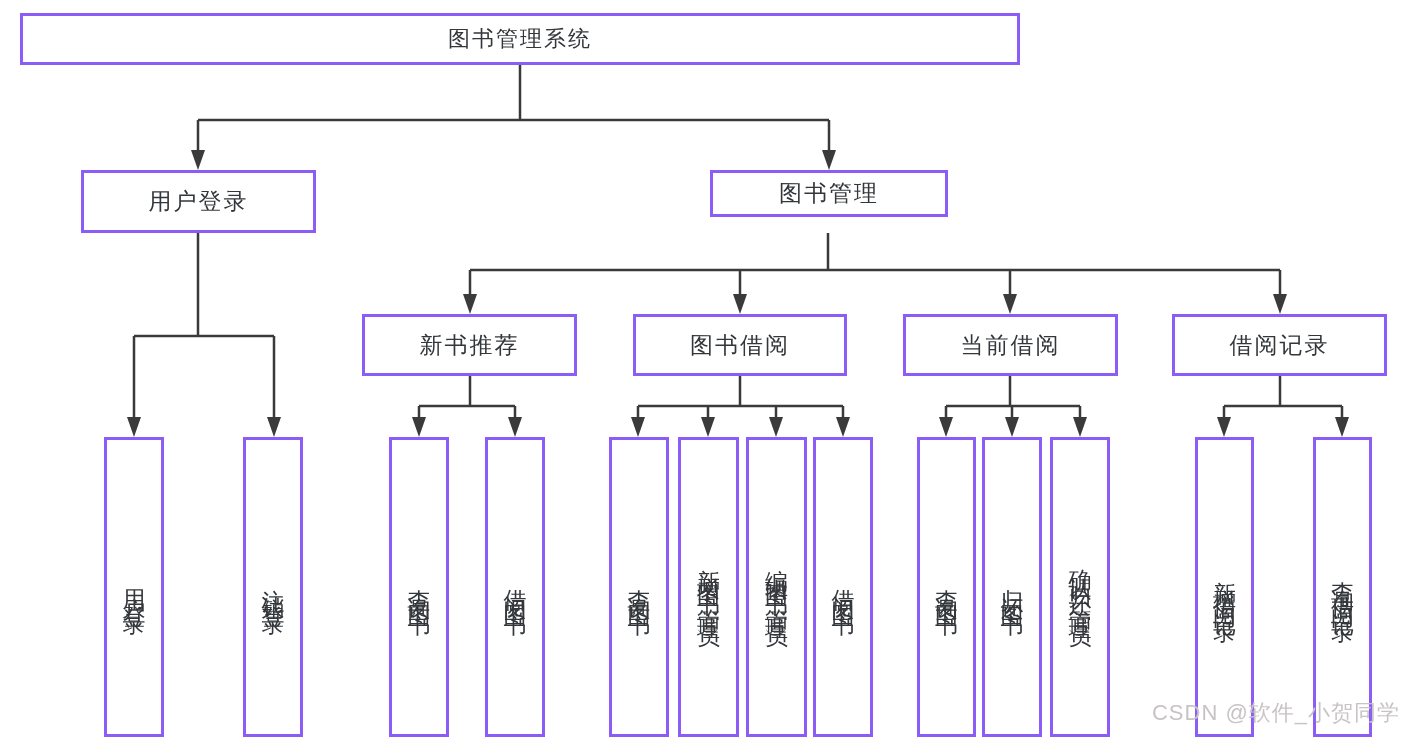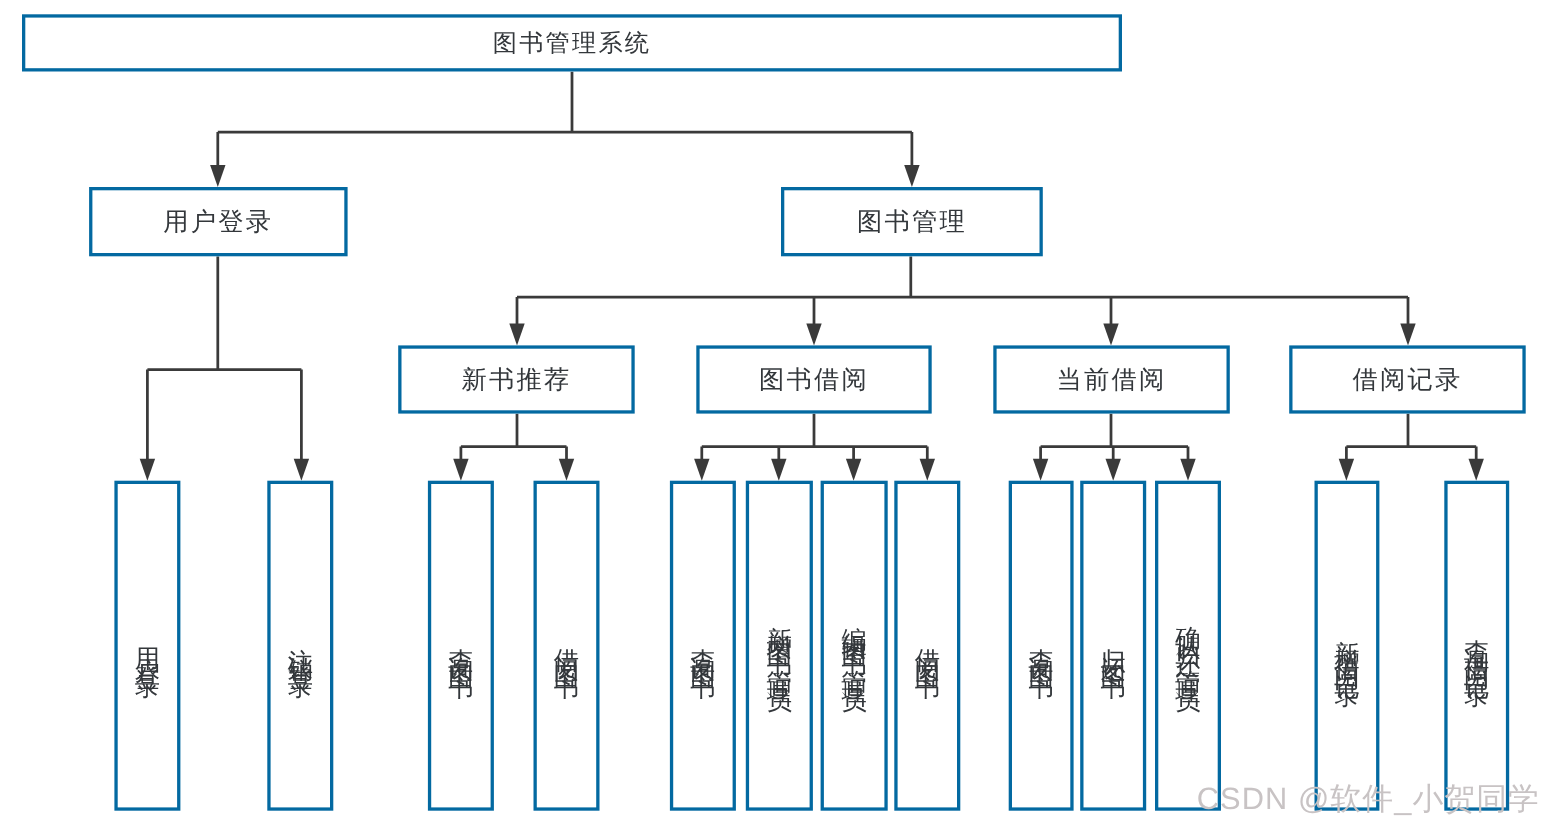--- a/index.html
+++ b/index.html
@@ -17,21 +17,21 @@
   }
   #wires {
     position: absolute;
     left: 0;
     top: 0;
     z-index: 0;
   }
   .box {
     position: absolute;
     box-sizing: border-box;
-    border: 3px solid #0369a1;
+    border: 3px solid #8b5cf6;
     background: #ffffff;
     display: flex;
     align-items: center;
     justify-content: center;
     color: #33373b;
     z-index: 1;
   }
   .hlabel {
     font-size: 23px;
     letter-spacing: 2px;
@@ -46,21 +46,21 @@
     text-orientation: mixed;
     font-size: 23px;
     line-height: 1;
     letter-spacing: 8px;
     white-space: nowrap;
   }
   
   #root-box   { left: 20px;   top: 13px;  width: 1000px; height: 52px; }
 
   #login-box  { left: 81px;   top: 170px; width: 235px;  height: 63px; }
-  #mgmt-box   { left: 710px;  top: 170px; width: 238px;  height: 63px; }
+  #mgmt-box   { left: 710px;  top: 170px; width: 238px;  height: 47px; }
 
   #newrec-box  { left: 362px;  top: 314px; width: 215px; height: 62px; }
   #borrow-box  { left: 633px;  top: 314px; width: 214px; height: 62px; }
   #current-box { left: 903px;  top: 314px; width: 215px; height: 62px; }
   #records-box { left: 1172px; top: 314px; width: 215px; height: 62px; }
 
   .leaf { top: 437px; height: 300px; }
   #leaf-1  { left: 104px;  width: 60px; }
   #leaf-2  { left: 243px;  width: 60px; }
   #leaf-3  { left: 389px;  width: 60px; }
@@ -71,22 +71,22 @@
   #leaf-8  { left: 813px;  width: 60px; }
   #leaf-9  { left: 917px;  width: 59px; }
   #leaf-10 { left: 982px;  width: 60px; }
   #leaf-11 { left: 1050px; width: 60px; }
   #leaf-12 { left: 1195px; width: 59px; }
   #leaf-13 { left: 1313px; width: 59px; }
 
   #watermark {
     position: absolute;
     right: 5px;
-    bottom: 2px;
-    font-size: 28px;
+    bottom: 19px;
+    font-size: 22px;
     color: #c8c3c4;
     letter-spacing: 1px;
     z-index: 2;
   }
 </style>
 </head>
 <body>
 
 <div id="stage">
 

